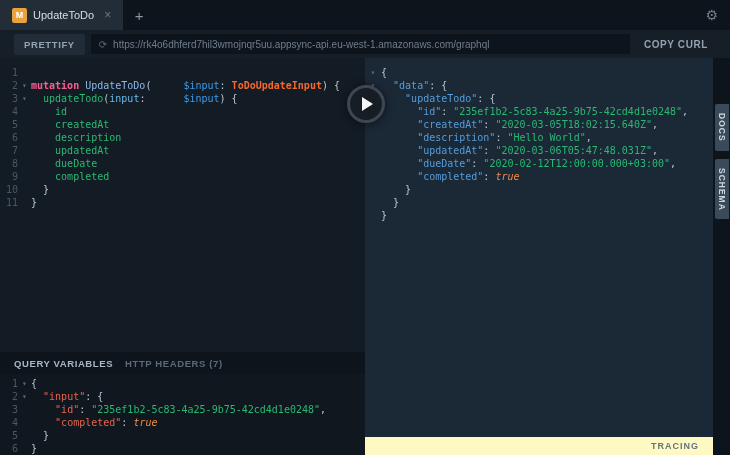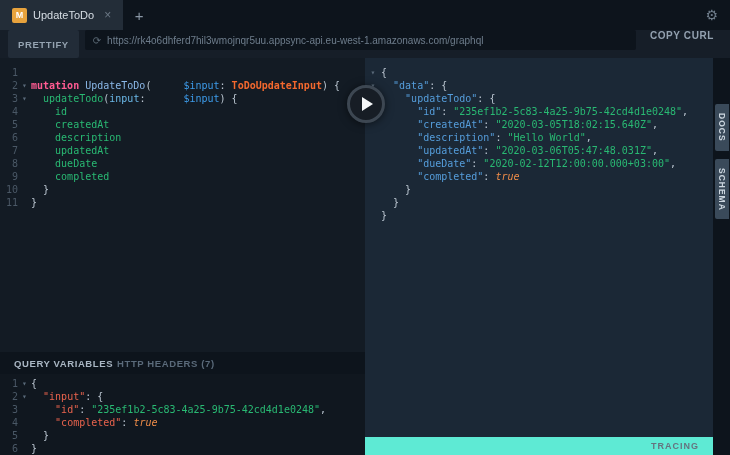--- a/index.html
+++ b/index.html
@@ -13,22 +13,22 @@
          color:#d7dee5; font-size:11px; cursor:pointer; }
   .tab-icon { width:15px; height:15px; background:var(--tab_icon); color:#fff; font-size:9px;
               font-weight:bold; border-radius:2px; display:flex; align-items:center; justify-content:center; }
   .tab-close { color:#6b7885; font-size:12px; margin-left:4px; }
   .tab-add { width:32px; display:flex; align-items:center; justify-content:center;
              color:#8a97a5; font-size:15px; cursor:pointer; }
   .tb-spacer { flex:1; }
   .gear { display:flex; align-items:center; padding:0 12px; color:#707e8c; font-size:14px; cursor:pointer; }
 
   
-  .toolbar { height:28px; background:#161e28; display:flex; 
-             padding:0 8px; gap:6px; flex-shrink:0; }
+  .toolbar { height:28px; background:#161e28; display:flex; align-items:center;
+             padding:0 14px; gap:6px; flex-shrink:0; }
   .tbtn { background:#222c38; color:#95a3b1; font-size:9.5px; font-weight:bold; letter-spacing:.6px;
           border:none; border-radius:2px; padding:5px 10px; cursor:pointer;
           font-family:"Liberation Sans",sans-serif; }
   .urlbox { flex:1; background:#0d141c; height:20px; border-radius:2px; display:flex;
             align-items:center; gap:6px; padding:0 8px; color:#6e7d8c; font-size:10px;
             overflow:hidden; white-space:nowrap; }
   .url-icon { color:#5a6874; font-size:10px; }
   .copycurl { color:#93a1b0; font-size:10px; font-weight:bold; letter-spacing:.6px;
               padding:0 8px; cursor:pointer; }
 
@@ -51,31 +51,31 @@
   .t-field{ color:var(--field); }
   .t-attr { color:var(--argname); }
   .t-pn   { color:var(--punct); }
   .t-key  { color:var(--json_key); }
   .t-str  { color:var(--json_string); }
   .t-bool { color:var(--json_bool);font-style:italic; }
   .t-vkey { color:var(--vars_key); }
 
   
   .vars { height:103px; display:flex; flex-direction:column; flex-shrink:0; }
-  .vars-header { height:22px; background:#0d141c; display:flex; align-items:center; gap:4px;
+  .vars-header { height:22px; background:#0d141c; display:flex; align-items:center; gap:12px;
                  padding:0 14px; font-size:9.5px; font-weight:bold; letter-spacing:.6px; flex-shrink:0; }
   .vh-active { color:#aab7c4; cursor:pointer; }
   .vh-inactive { color:#5a6a7a; cursor:pointer; }
   .vars-editor { flex:1; background:#10171f; padding-top:3px; overflow:hidden; }
 
   
   .right { flex:1; background:#1b2836; display:flex; flex-direction:column; min-width:0; }
   .response-area { flex:1; padding-top:8px; overflow:hidden; }
   .right .fold-slot { width:16px; }
-  .tracing-bar { height:18px; background:#5eead4; display:flex; align-items:center;
+  .tracing-bar { height:18px; background:#fef9c3; display:flex; align-items:center;
                  justify-content:flex-end; padding-right:14px; color:#66737f; font-size:9px;
                  font-weight:bold; letter-spacing:1px; flex-shrink:0; cursor:pointer; }
 
   
   .side-strip { width:17px; background:#0d141c; display:flex; flex-direction:column;
                 align-items:center; padding-top:46px; gap:8px; flex-shrink:0; }
   .side-tab { writing-mode:vertical-rl; background:#3a4a5a; color:#cdd7e0; font-size:8.5px;
               font-weight:bold; letter-spacing:1px; padding:9px 2px; cursor:pointer;
               border-radius:2px 0 0 2px; }
 

